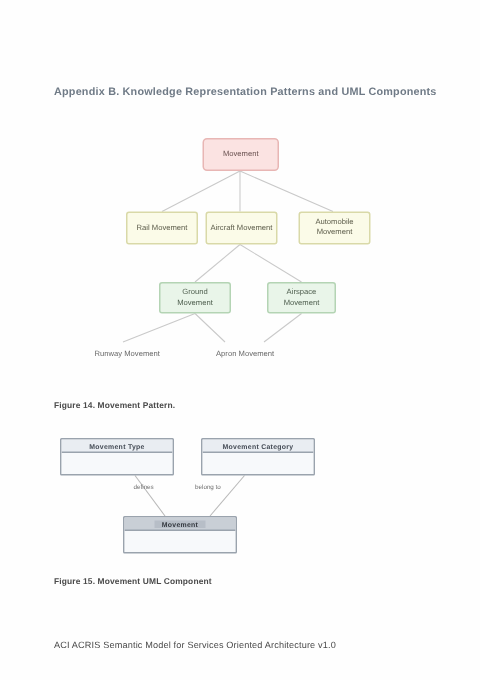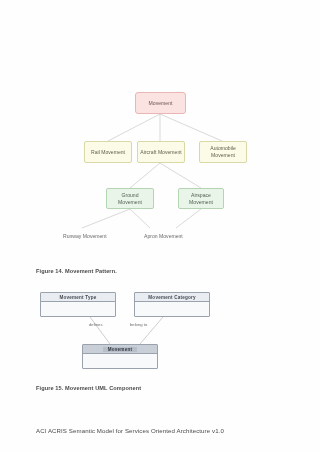--- a/index.html
+++ b/index.html
@@ -157,20 +157,21 @@
     font-size: 6.1px;
     color: #4a4a4a;
     letter-spacing: 0.1px;
   }
 </style>
 </head>
 <body>
 
 <div class="page">
 
+  <div class="appendix-heading">Appendix B. Knowledge Representation Patterns and UML Components</div>
 
   <div class="tree">
 
     <svg width="320" height="260">
       <g stroke="#c9c9c9" stroke-width="0.7" fill="none">
 
         <line x1="160" y1="114" x2="108" y2="141"></line>
         <line x1="160" y1="114" x2="160" y2="141"></line>
         <line x1="160" y1="114" x2="222" y2="141"></line>
 

